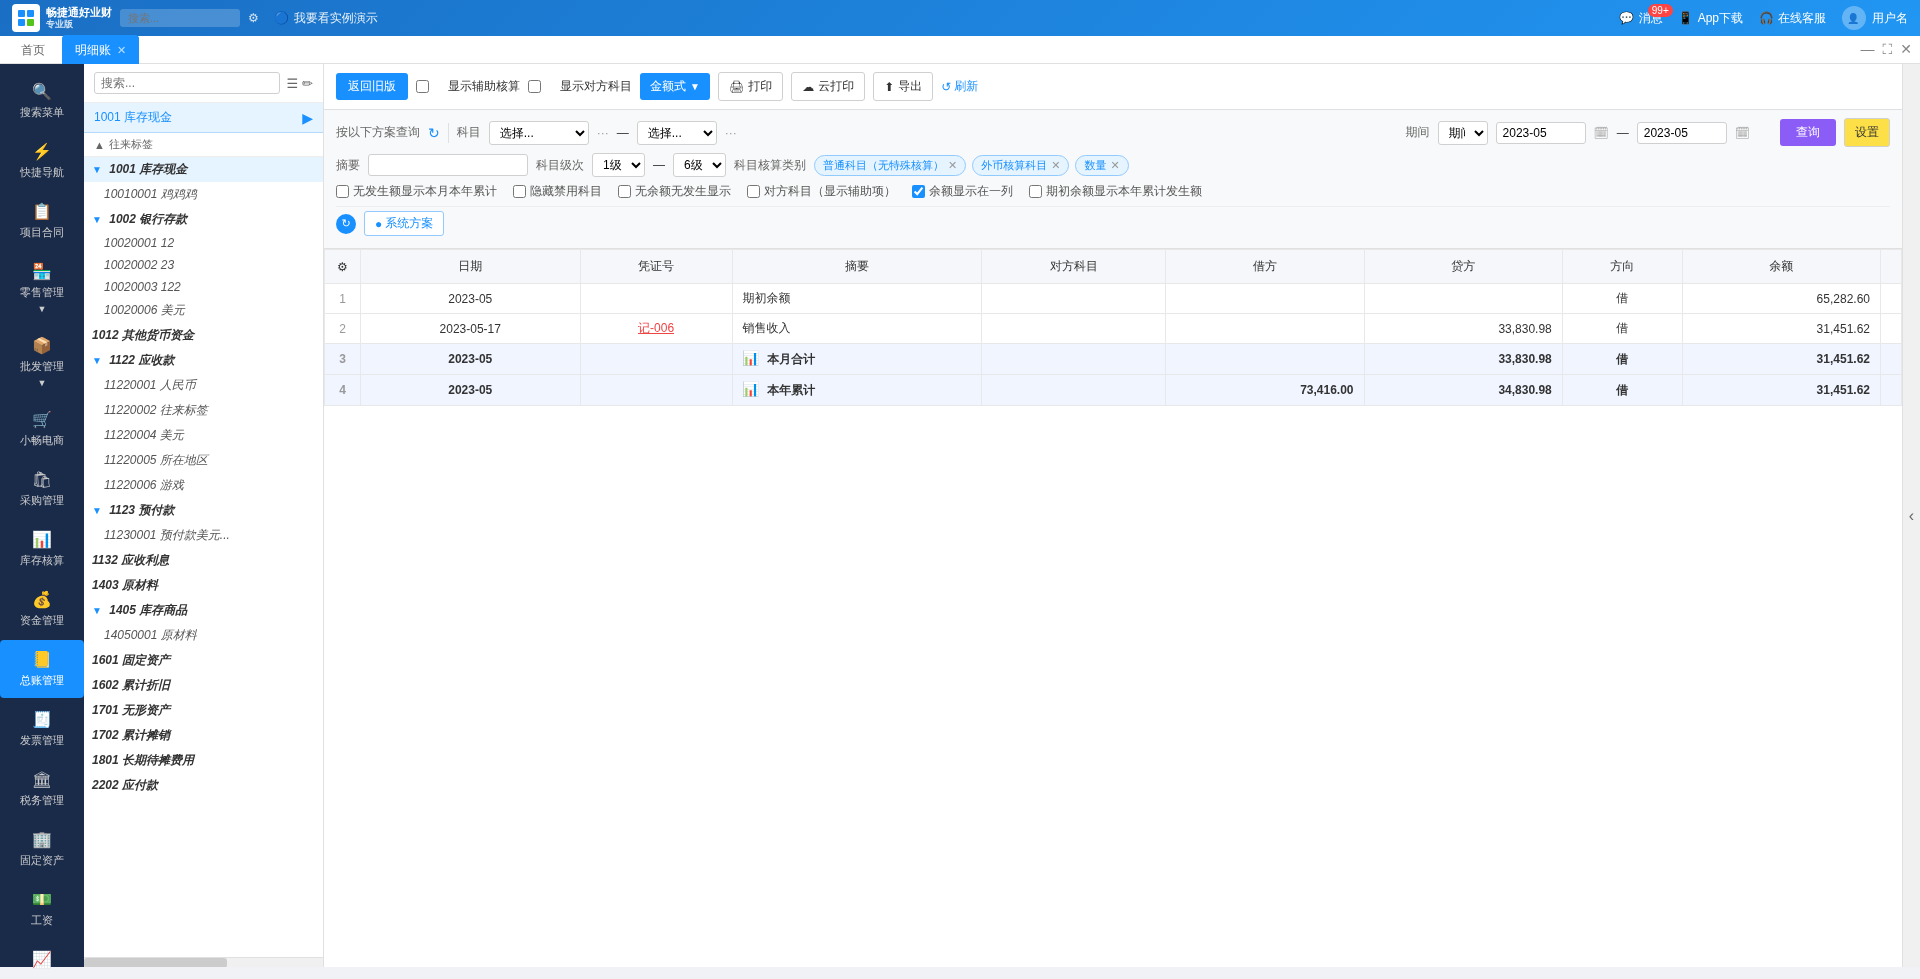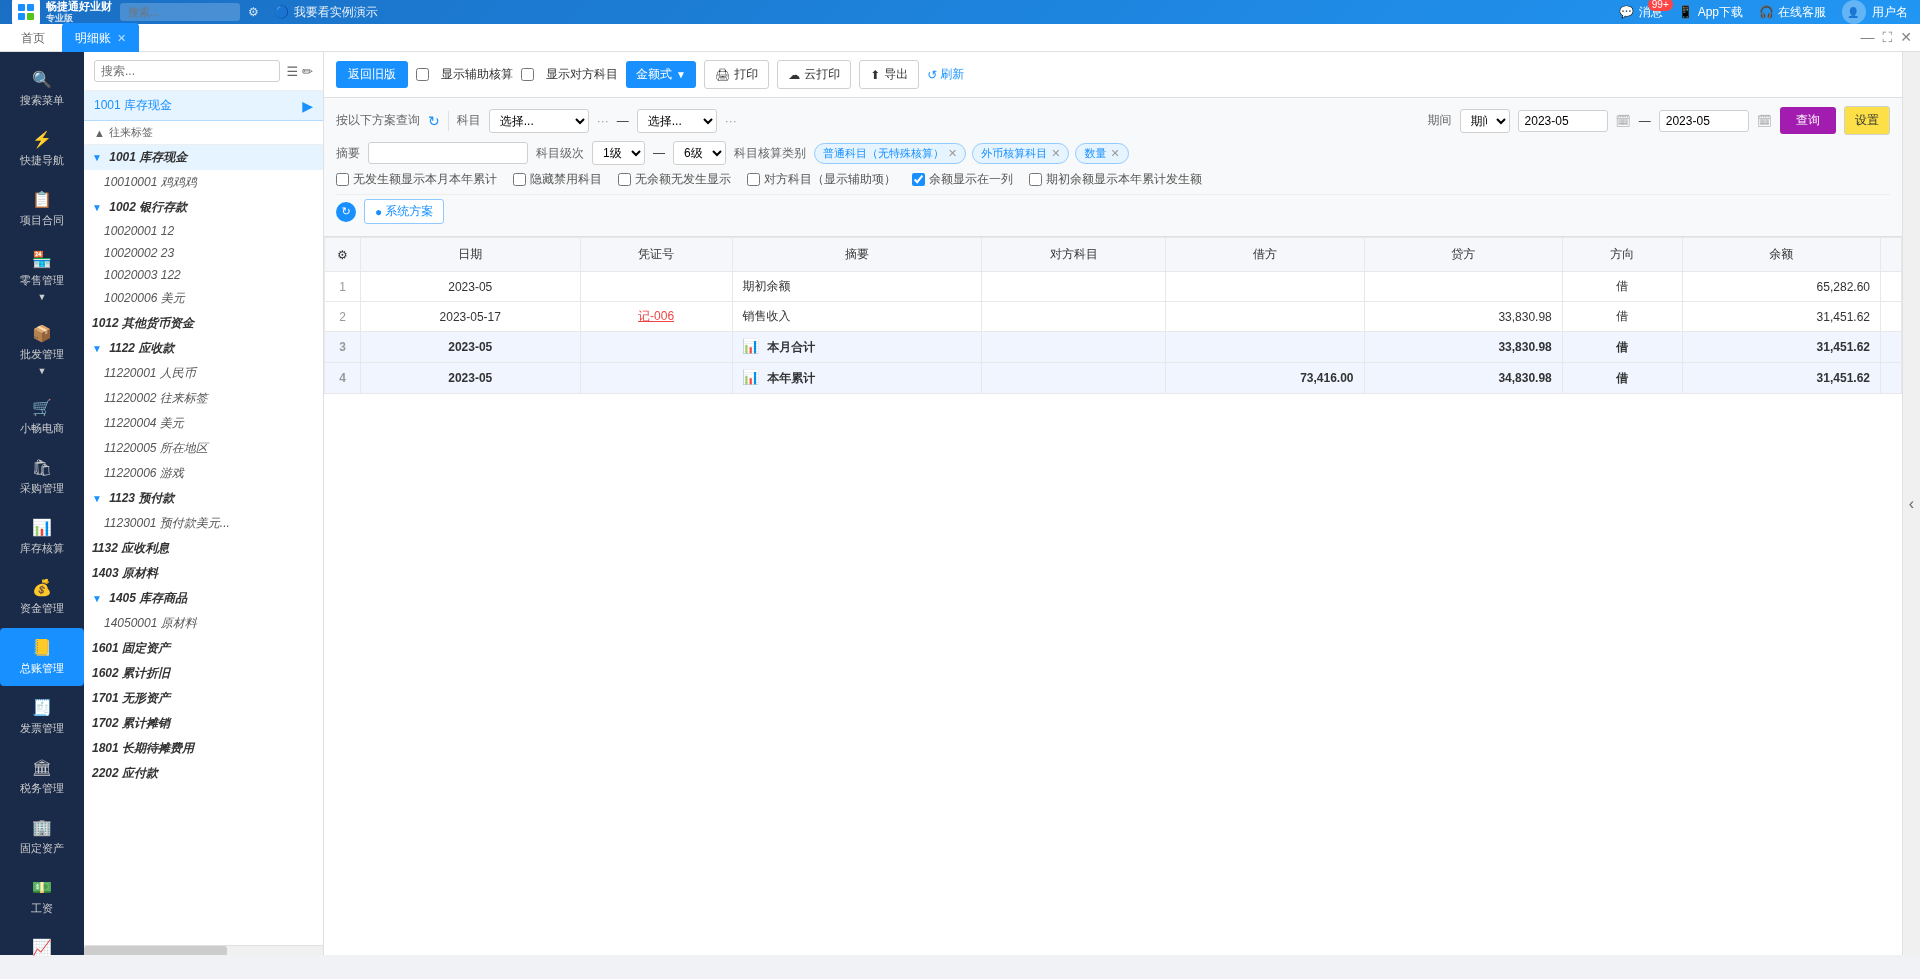--- a/index.html
+++ b/index.html
@@ -1,20 +1,20 @@
 <!DOCTYPE html>
 <html><head>
   <meta charset="utf-8">
   <style>
     * { box-sizing: border-box; margin: 0; padding: 0; }
     body { font-family: 'Microsoft YaHei', Arial, sans-serif; font-size: 12px; background: #f0f2f5; color: #333; overflow: hidden; height: 979px; }
 
     
     .top-bar {
-      display: flex; align-items: center; height: 24px;
+      display: flex; align-items: center; height: 36px;
       background: linear-gradient(135deg, #1a6fc4 0%, #2196f3 100%);
       padding: 0 12px; color: #fff; gap: 8px;
     }
     .top-bar-logo { display: flex; align-items: center; gap: 6px; font-size: 13px; font-weight: bold; min-width: 100px; }
     .logo-icon { width: 28px; height: 28px; background: #fff; border-radius: 4px; display: flex; align-items: center; justify-content: center; }
     .logo-icon svg { width: 20px; height: 20px; }
     .logo-text { font-size: 11px; line-height: 1.2; }
     .logo-text .sub { font-size: 9px; opacity: 0.8; }
     .top-bar-input { background: rgba(255,255,255,0.2); border: none; border-radius: 3px; color: #fff; padding: 3px 8px; font-size: 11px; width: 120px; }
     .top-bar-settings { cursor: pointer; opacity: 0.8; }
@@ -64,34 +64,34 @@
     .tree-node.parent { font-weight: bold; color: #333; }
     .tree-node.child { padding-left: 20px; color: #555; }
     .tree-toggle { color: #1890ff; margin-right: 4px; font-size: 10px; }
 
     
     .right-panel { flex: 1; display: flex; flex-direction: column; overflow: hidden; }
 
     
     .detail-header { background: #fff; border-bottom: 1px solid #e0e0e0; padding: 8px 12px; display: flex; align-items: center; gap: 8px; flex-wrap: wrap; }
     .btn-return { background: #1890ff; color: #fff; border: none; padding: 5px 12px; border-radius: 3px; cursor: pointer; font-size: 12px; }
-    .checkbox-group { display: flex; align-items: center; gap: 12px; font-size: 12px; }
+    .checkbox-group { display: flex; align-items: center; gap: 19px; font-size: 12px; }
     .checkbox-group input { cursor: pointer; }
     .btn-style { display: flex; align-items: center; gap: 4px; background: #1890ff; color: #fff; border: none; padding: 5px 10px; border-radius: 3px; cursor: pointer; font-size: 12px; }
     .dropdown-arrow { font-size: 10px; }
     .btn-outline { display: flex; align-items: center; gap: 4px; background: #fff; color: #333; border: 1px solid #d0d0d0; padding: 5px 10px; border-radius: 3px; cursor: pointer; font-size: 12px; }
     .btn-refresh { cursor: pointer; color: #1890ff; font-size: 12px; display: flex; align-items: center; gap: 3px; }
 
     
     .filter-area { background: #f8f9fa; border-bottom: 1px solid #e0e0e0; padding: 8px 12px; }
     .filter-label { font-size: 12px; color: #666; white-space: nowrap; }
     .filter-input { border: 1px solid #d0d0d0; border-radius: 3px; padding: 3px 6px; font-size: 12px; }
     .filter-select { border: 1px solid #d0d0d0; border-radius: 3px; padding: 3px 6px; font-size: 12px; background: #fff; }
     .date-input { border: 1px solid #d0d0d0; border-radius: 3px; padding: 3px 6px; font-size: 12px; width: 90px; }
-    .btn-query { background: #a21caf; color: #fff; border: none; padding: 5px 16px; border-radius: 3px; cursor: pointer; font-size: 12px; }
+    .btn-query { background: #8b5cf6; color: #fff; border: none; padding: 5px 16px; border-radius: 3px; cursor: pointer; font-size: 12px; margin-left: 22px; }
     .btn-settings { background: #fde047; color: #333; border: 1px solid #d0d0d0; padding: 5px 10px; border-radius: 3px; cursor: pointer; font-size: 12px; }
     .filter-tags { display: flex; align-items: center; gap: 6px; flex-wrap: wrap; }
     .filter-tag { background: #e6f4ff; color: #1890ff; border: 1px solid #91caff; border-radius: 12px; padding: 2px 8px; font-size: 11px; display: flex; align-items: center; gap: 4px; }
     .filter-tag-close { cursor: pointer; color: #999; }
     .scheme-area { display: flex; align-items: center; gap: 8px; padding: 4px 0; border-top: 1px solid #eee; margin-top: 6px; }
     .scheme-icon { color: #1890ff; cursor: pointer; font-size: 14px; }
     .scheme-btn { background: #fff; border: 1px solid #91caff; color: #1890ff; border-radius: 3px; padding: 3px 10px; cursor: pointer; font-size: 12px; display: flex; align-items: center; gap: 3px; }
     .checkbox-row { display: flex; align-items: center; gap: 16px; flex-wrap: wrap; }
     .checkbox-item { display: flex; align-items: center; gap: 4px; font-size: 12px; color: #555; cursor: pointer; }
     .checkbox-item input { cursor: pointer; }

